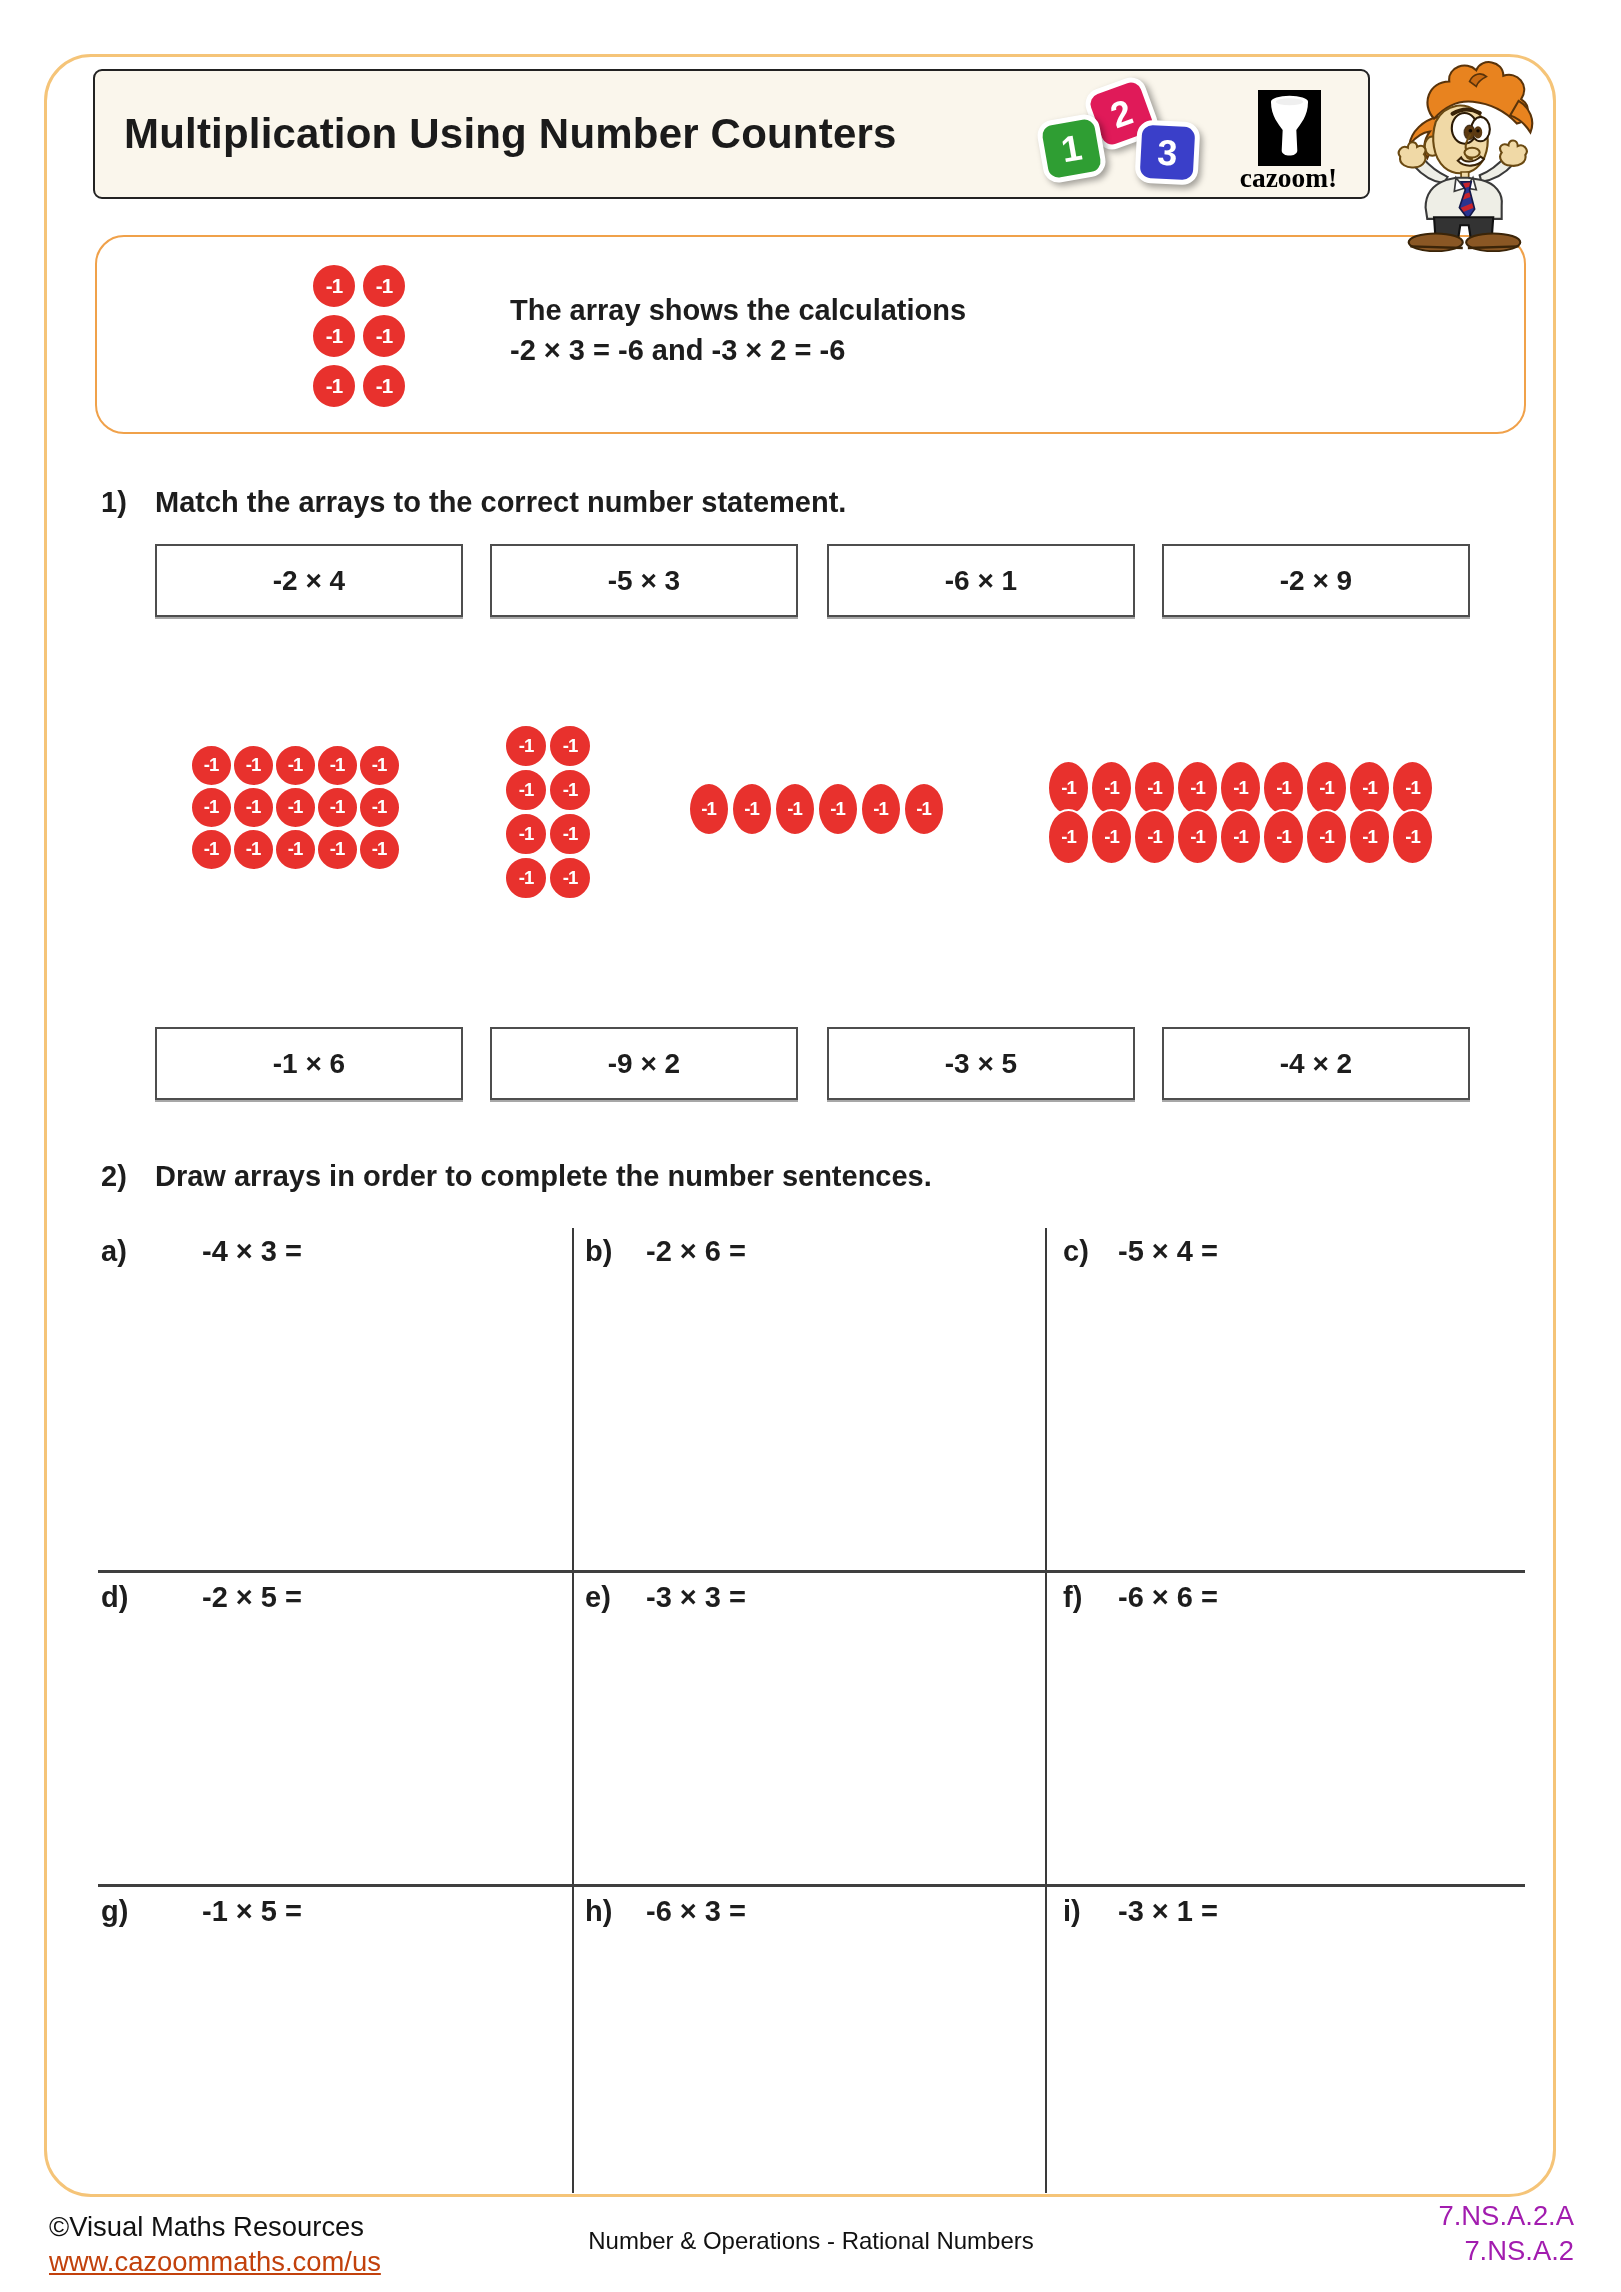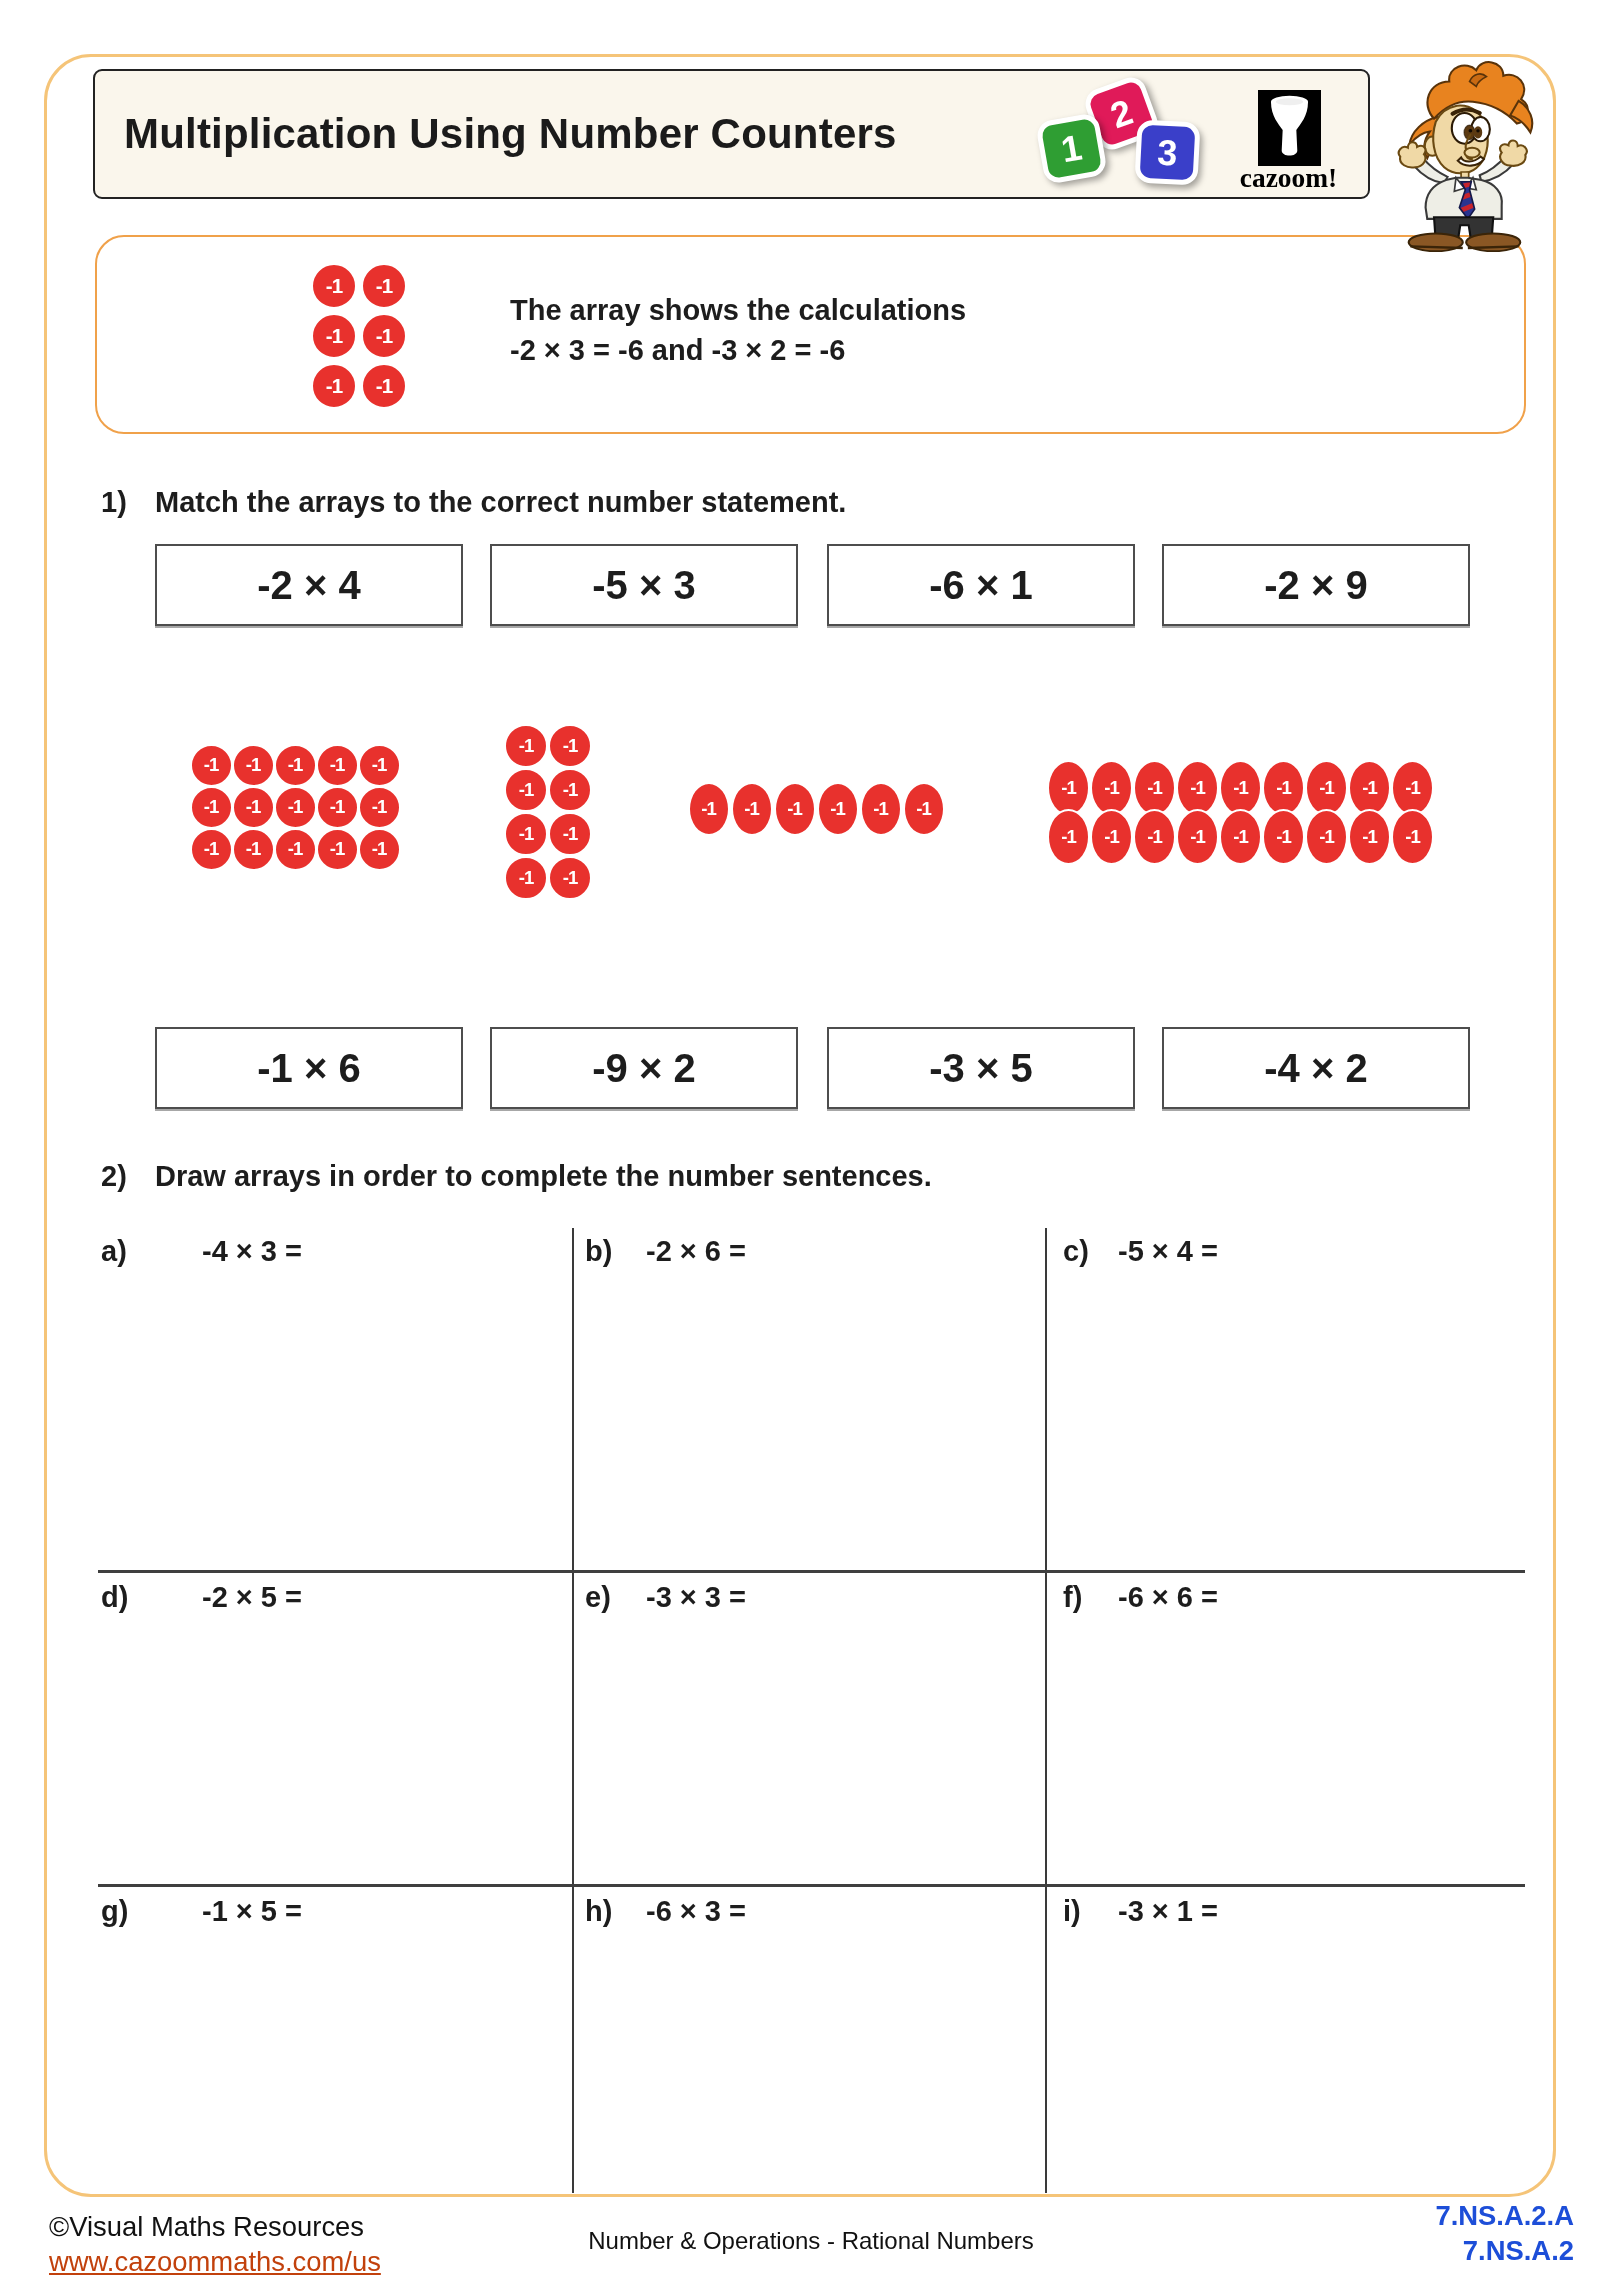--- a/index.html
+++ b/index.html
@@ -45,39 +45,39 @@
   #array-a{left:190px;top:744px;}
   #array-b{left:504px;top:724px;}
   #array-c{left:687px;top:782px;}
   #array-d{left:1047px;top:760px;}
   
   .q-num{position:absolute;font-size:29px;font-weight:bold;}
   .q-prompt{position:absolute;font-size:29px;font-weight:bold;}
   #q1-num{left:101px;top:486px;} #q1-prompt{left:155px;top:486px;text-align:center;}
   #q2-num{left:101px;top:1160px;} #q2-prompt{left:155px;top:1160px;}
   
-  .stmt{position:absolute;width:308px;height:82px;border:2.5px solid #4d4d4d;background:#fff;
+  .stmt{position:absolute;width:308px;height:73px;border:2.5px solid #4d4d4d;background:#fff;
     box-sizing:border-box;display:flex;align-items:center;justify-content:center;
-    font-size:40px;font-weight:bold;box-shadow:0 2px 0 rgba(60,60,60,.45);}
+    font-size:28px;font-weight:bold;box-shadow:0 2px 0 rgba(60,60,60,.45);}
   .r1{top:544px;} .r2{top:1027px;}
   .cx1{left:155px;} .cx2{left:490px;} .cx3{left:827px;} .cx4{left:1162px;}
   
   .vline{position:absolute;width:2px;top:1228px;height:965px;background:#3a3a3a;}
   #vline-1{left:572px;} #vline-2{left:1045px;}
   .hline{position:absolute;left:98px;width:1427px;height:2.9px;background:#3f3f3f;}
   #hline-1{top:1570px;} #hline-2{top:1884px;}
   .cell-letter,.cell-expr{position:absolute;font-size:29px;font-weight:bold;}
   .ry1{top:1235px;} .ry2{top:1581px;} .ry3{top:1895px;}
   .lx1{left:101px;} .lx2{left:585px;} .lx3{left:1063px;}
   .ex1{left:154px;margin-left:48px;} .ex2{left:646px;} .ex3{left:1118px;}
   
   .f-copy{position:absolute;left:49px;top:2211px;font-size:27.4px;color:#111;}
   .f-url{position:absolute;left:49px;top:2246px;font-size:27.4px;color:#c2410c;text-decoration:underline;}
   .f-center{position:absolute;left:321px;width:980px;text-align:center;top:2227px;font-size:24px;color:#111;}
-  .f-std{position:absolute;right:47px;text-align:center;font-size:27.4px;color:#1d4ed8;font-weight:bold;}
+  .f-std{position:absolute;right:47px;text-align:center;font-size:27.4px;color:#a21caf;}
   #f-std1{top:2200px;} #f-std2{top:2235px;}
 </style>
 </head>
 <body>
 
 <div class="page-border"></div>
 
 <div class="title-box">
   <h1>Multiplication Using Number Counters</h1>
 </div>

